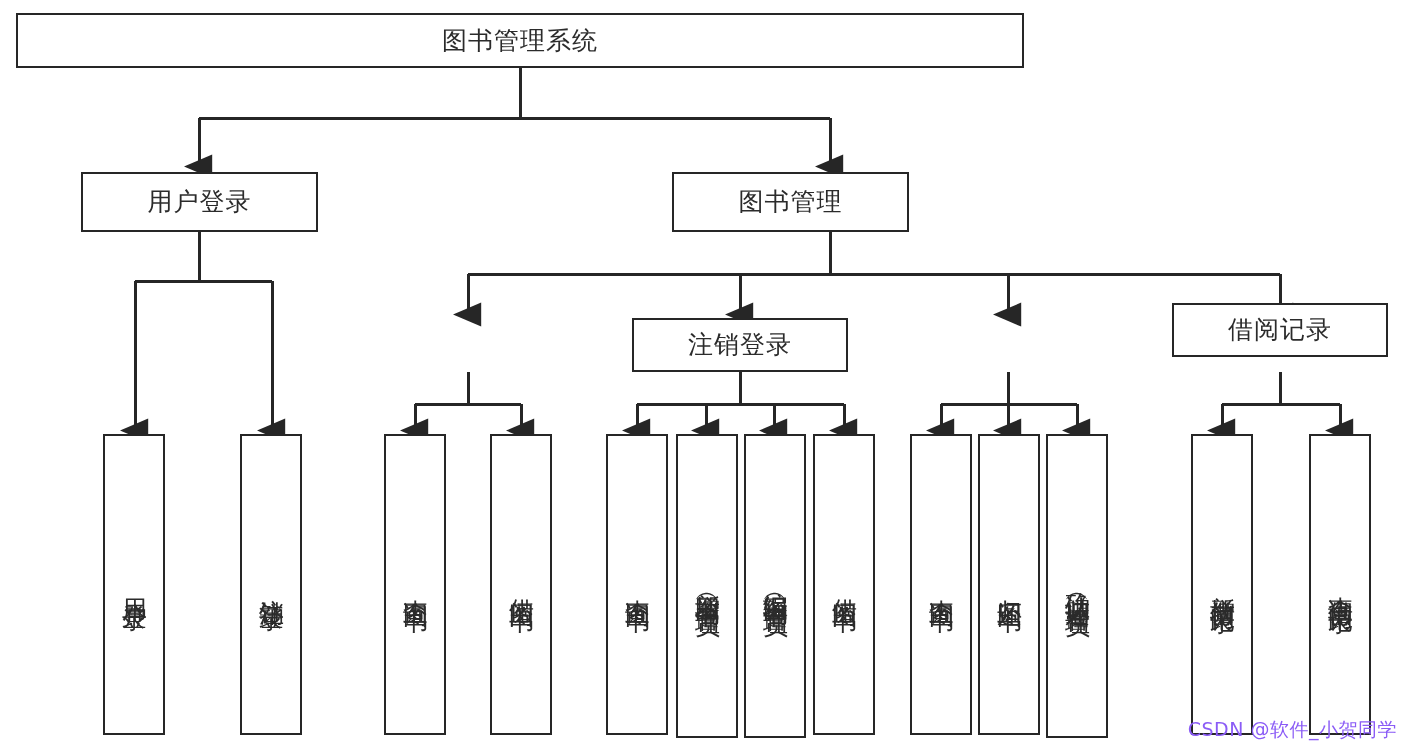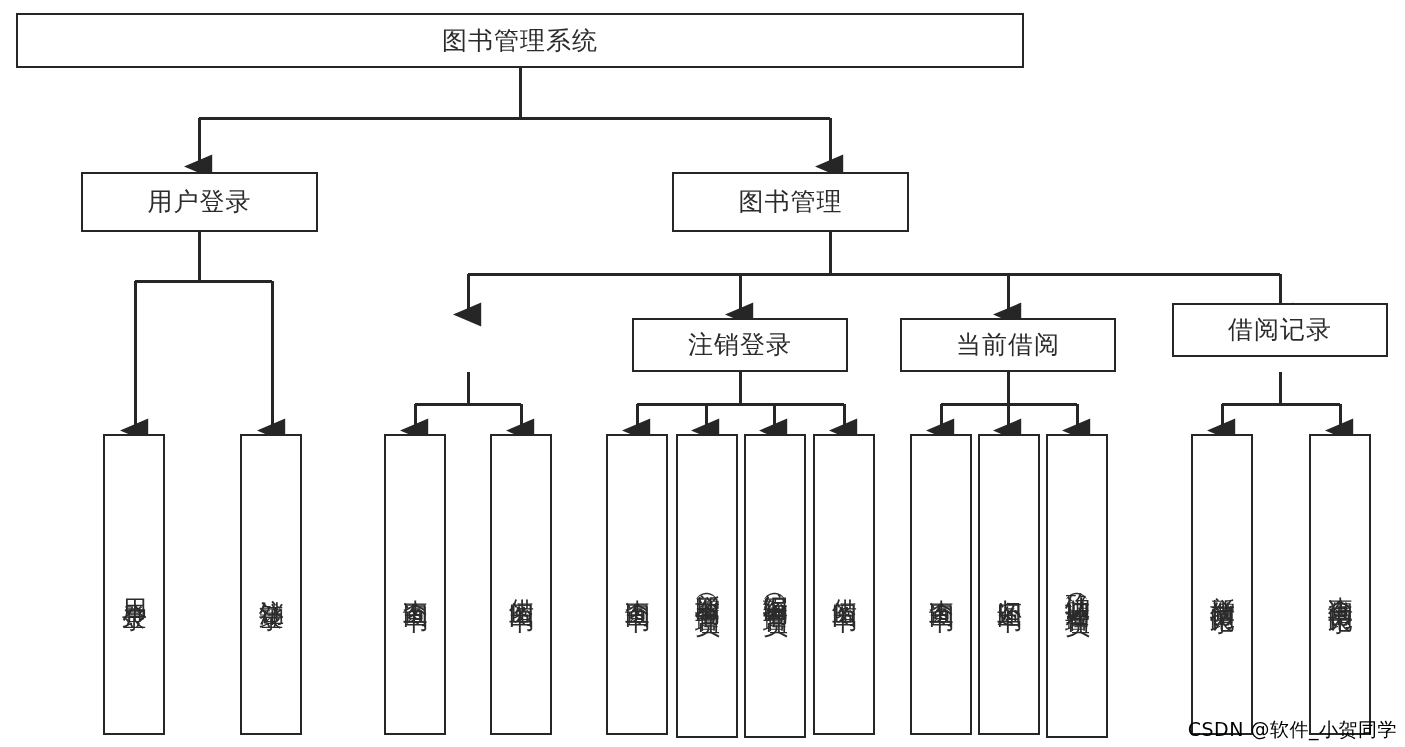--- a/index.html
+++ b/index.html
@@ -62,21 +62,21 @@
   
   .node.root {
     border-width: 2.5px;
   }
   
   #watermark {
     position: absolute;
     right: 8px;
     bottom: 4px;
     font-size: 19px;
-    color: #000000;
+    color: #8b5cf6;
     letter-spacing: 0.5px;
     white-space: nowrap;
     font-family: "DejaVu Sans", "Liberation Sans", sans-serif;
     pointer-events: none;
   }
 </style>
 </head>
 <body>
 
 <div id="diagram-root">
@@ -144,23 +144,20 @@
 
   <div class="node horizontal" style="left:672px; top:172px; width:237px; height:60px;">
     <span class="node-label">图书管理</span>
   </div>
 
 
   <div class="node horizontal" style="left:632px; top:318px; width:216px; height:54px;">
     <span class="node-label">注销登录</span>
   </div>
 
-  <div class="node horizontal" style="left:900px; top:318px; width:216px; height:54px;">
-    <span class="node-label">当前借阅</span>
-  </div>
 
   <div class="node horizontal" style="left:1172px; top:303px; width:216px; height:54px;">
     <span class="node-label">借阅记录</span>
   </div>
 
   <div class="node vertical" style="left:103px; top:434px; width:62px; height:301px;">
     <span class="node-label">用户登录</span>
   </div>
 
   <div class="node vertical" style="left:240px; top:434px; width:62px; height:301px;">

